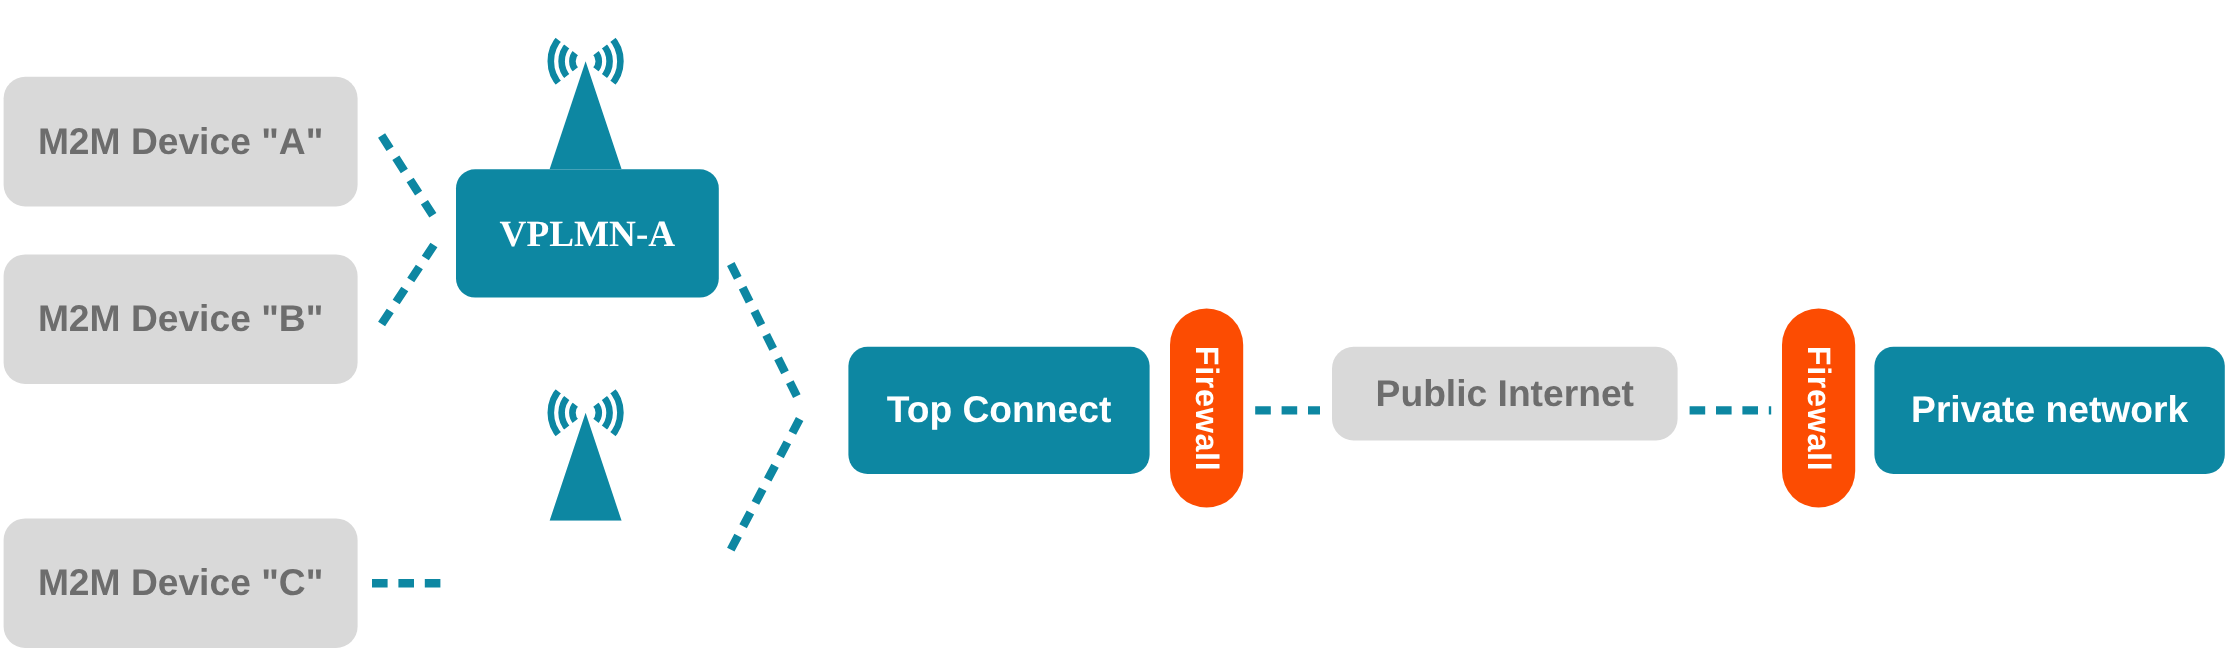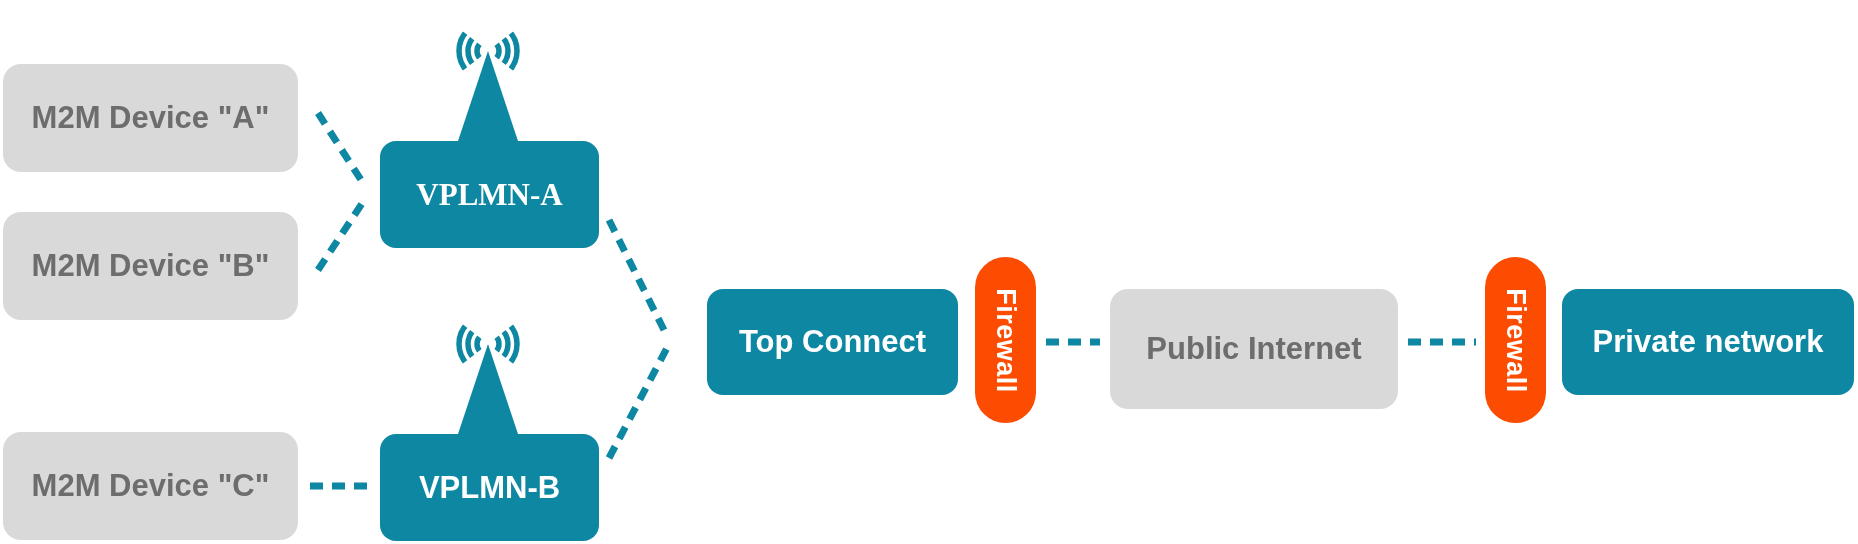--- a/index.html
+++ b/index.html
@@ -64,21 +64,21 @@
     letter-spacing:0.5px;
   }
   
   .m2m-a{left:3px;top:64px;width:295px;height:108px;}
   .m2m-b{left:3px;top:212px;width:295px;height:108px;}
   .m2m-c{left:3px;top:432px;width:295px;height:108px;}
   .vplmn-a{left:380px;top:141px;width:219px;height:107px;font-family:Liberation Serif, serif;}
   .vplmn-b{left:380px;top:434px;width:219px;height:107px;}
   .top-connect{left:707px;top:289px;width:251px;height:106px;}
   .firewall-1{left:975px;top:257px;width:61px;height:166px;}
-  .public-internet{left:1110px;top:289px;width:288px;height:120px;}
+  .public-internet{left:1110px;top:289px;width:288px;height:78px;}
   .firewall-2{left:1485px;top:257px;width:61px;height:166px;}
   .private-network{left:1562px;top:289px;width:292px;height:106px;}
   
   .antenna{position:absolute;width:128px;height:140px;}
   .antenna-a{left:424px;top:1px;}
   .antenna-b{left:424px;top:294px;}
   .bowtie{fill:var(--text-white);}
   .arc{stroke:var(--teal);stroke-width:5.5;fill:none;}
   .mast{fill:var(--teal);}
 </style>
@@ -137,23 +137,20 @@
   <div class="node gray m2m-b">
     <span>M2M Device "B"</span>
   </div>
   <div class="node gray m2m-c">
     <span>M2M Device "C"</span>
   </div>
 
   <div class="node teal vplmn-a">
     <span>VPLMN-A</span>
   </div>
-  <div class="node teal vplmn-b">
-    <span>VPLMN-B</span>
-  </div>
 
   <div class="node teal top-connect">
     <span>Top Connect</span>
   </div>
 
   <div class="node firewall firewall-1">
     <span class="vtext">Firewall</span>
   </div>
   <div class="node firewall firewall-2">
     <span class="vtext">Firewall</span>

